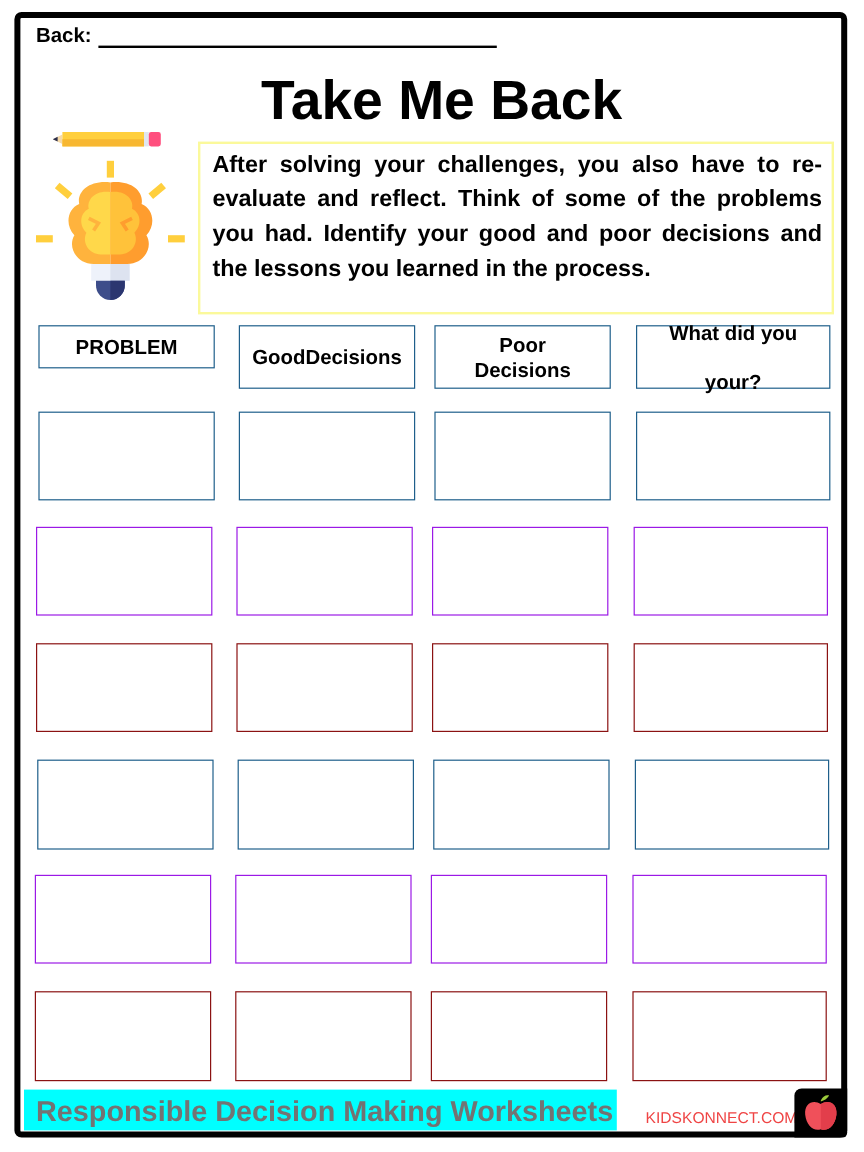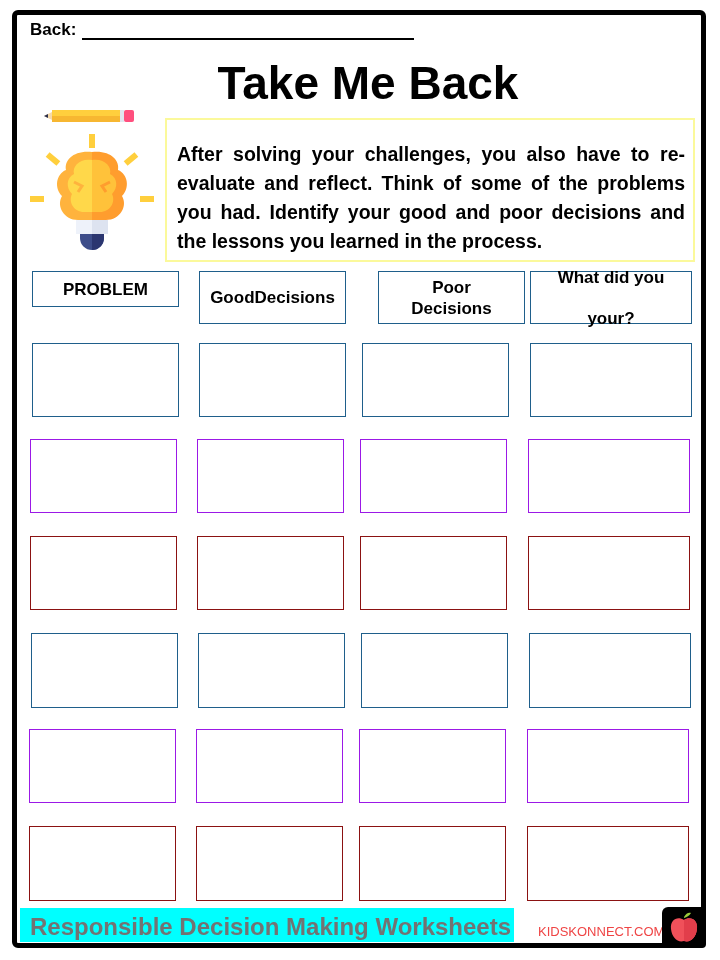--- a/index.html
+++ b/index.html
@@ -2,21 +2,21 @@
 <html><head>
 <meta charset="utf-8">
 <style>
   html,body{margin:0;padding:0;background:#fff;}
   body{width:720px;height:960px;position:relative;overflow:hidden;font-family:"Liberation Sans",sans-serif;}
   .frame{position:absolute;left:12px;top:10px;width:694px;height:938px;border:5px solid #000;border-radius:6px;box-sizing:border-box;background:#fff;}
   .name-row{position:absolute;left:30px;top:20px;font-weight:bold;font-size:17px;color:#000;display:flex;align-items:flex-end;}
   .name-line{display:inline-block;width:332px;border-bottom:2px solid #000;margin-left:6px;height:18px;}
   .title{position:absolute;left:0;top:56px;width:736px;text-align:center;font-weight:bold;font-size:46px;color:#000;letter-spacing:0px;}
   .icon-wrap{position:absolute;left:24px;top:104px;width:140px;height:160px;}
-  .instructions{position:absolute;left:165px;top:118px;width:530px;height:144px;border:2px solid #fbf99b;box-sizing:border-box;padding:20px 8px 0 10px;font-weight:bold;font-size:19.5px;line-height:29px;text-align:justify;color:#000;}
+  .instructions{position:absolute;left:165px;top:118px;width:530px;height:144px;border:2px solid #fbf99b;box-sizing:border-box;padding:3px 8px 0 10px;font-weight:bold;font-size:19.5px;line-height:29px;text-align:justify;color:#000;}
   .box{position:absolute;box-sizing:border-box;border:1.5px solid #1f5f8b;background:#fff;}
   .hdr{display:flex;align-items:center;justify-content:center;text-align:center;font-weight:bold;font-size:17px;line-height:21px;color:#000;}
   .blue{border-color:#1f5f8b;}
   .purple{border-color:#9b19e6;}
   .maroon{border-color:#8b1212;}
   .footer-band{position:absolute;left:20px;top:908px;width:494px;height:34px;background:#00ffff;}
   .footer-title{position:absolute;left:30px;top:913px;font-weight:bold;font-size:24px;color:#737373;}
   .footer-site{position:absolute;left:538px;top:924px;font-size:13px;color:#ef4444;}
   .apple-tab{position:absolute;left:662px;top:907px;width:44px;height:41px;background:#000;border-radius:6px 0 4px 0;}
 </style>
@@ -64,21 +64,21 @@
 
 <div class="instructions">After solving your challenges, you also have to re-evaluate and reflect. Think of some of the problems you had. Identify your good and poor decisions and the lessons you learned in the process.</div>
 
 <div class="box hdr blue" style="left:32px;top:271px;width:147px;height:36px;">
   <span>PROBLEM</span>
 </div>
 <div class="box hdr blue" style="left:199px;top:271px;width:147px;height:53px;flex-direction:row;">
   <span>Good</span>
   <span>Decisions</span>
 </div>
-<div class="box hdr blue" style="left:378px;top:271px;width:147px;height:53px;flex-direction:column;text-align:right;">
+<div class="box hdr blue" style="left:362px;top:271px;width:147px;height:53px;flex-direction:column;text-align:right;">
   <span>Poor</span>
   <span>Decisions</span>
 </div>
 <div class="box hdr blue" style="left:530px;top:271px;width:162px;height:53px;flex-direction:column;gap:20px;">
   <span>What did you</span>
   <span>your?</span>
 </div>
 
 <div class="box blue" style="left:32px;top:343px;width:147px;height:74px;"></div>
 <div class="box blue" style="left:199px;top:343px;width:147px;height:74px;"></div>

